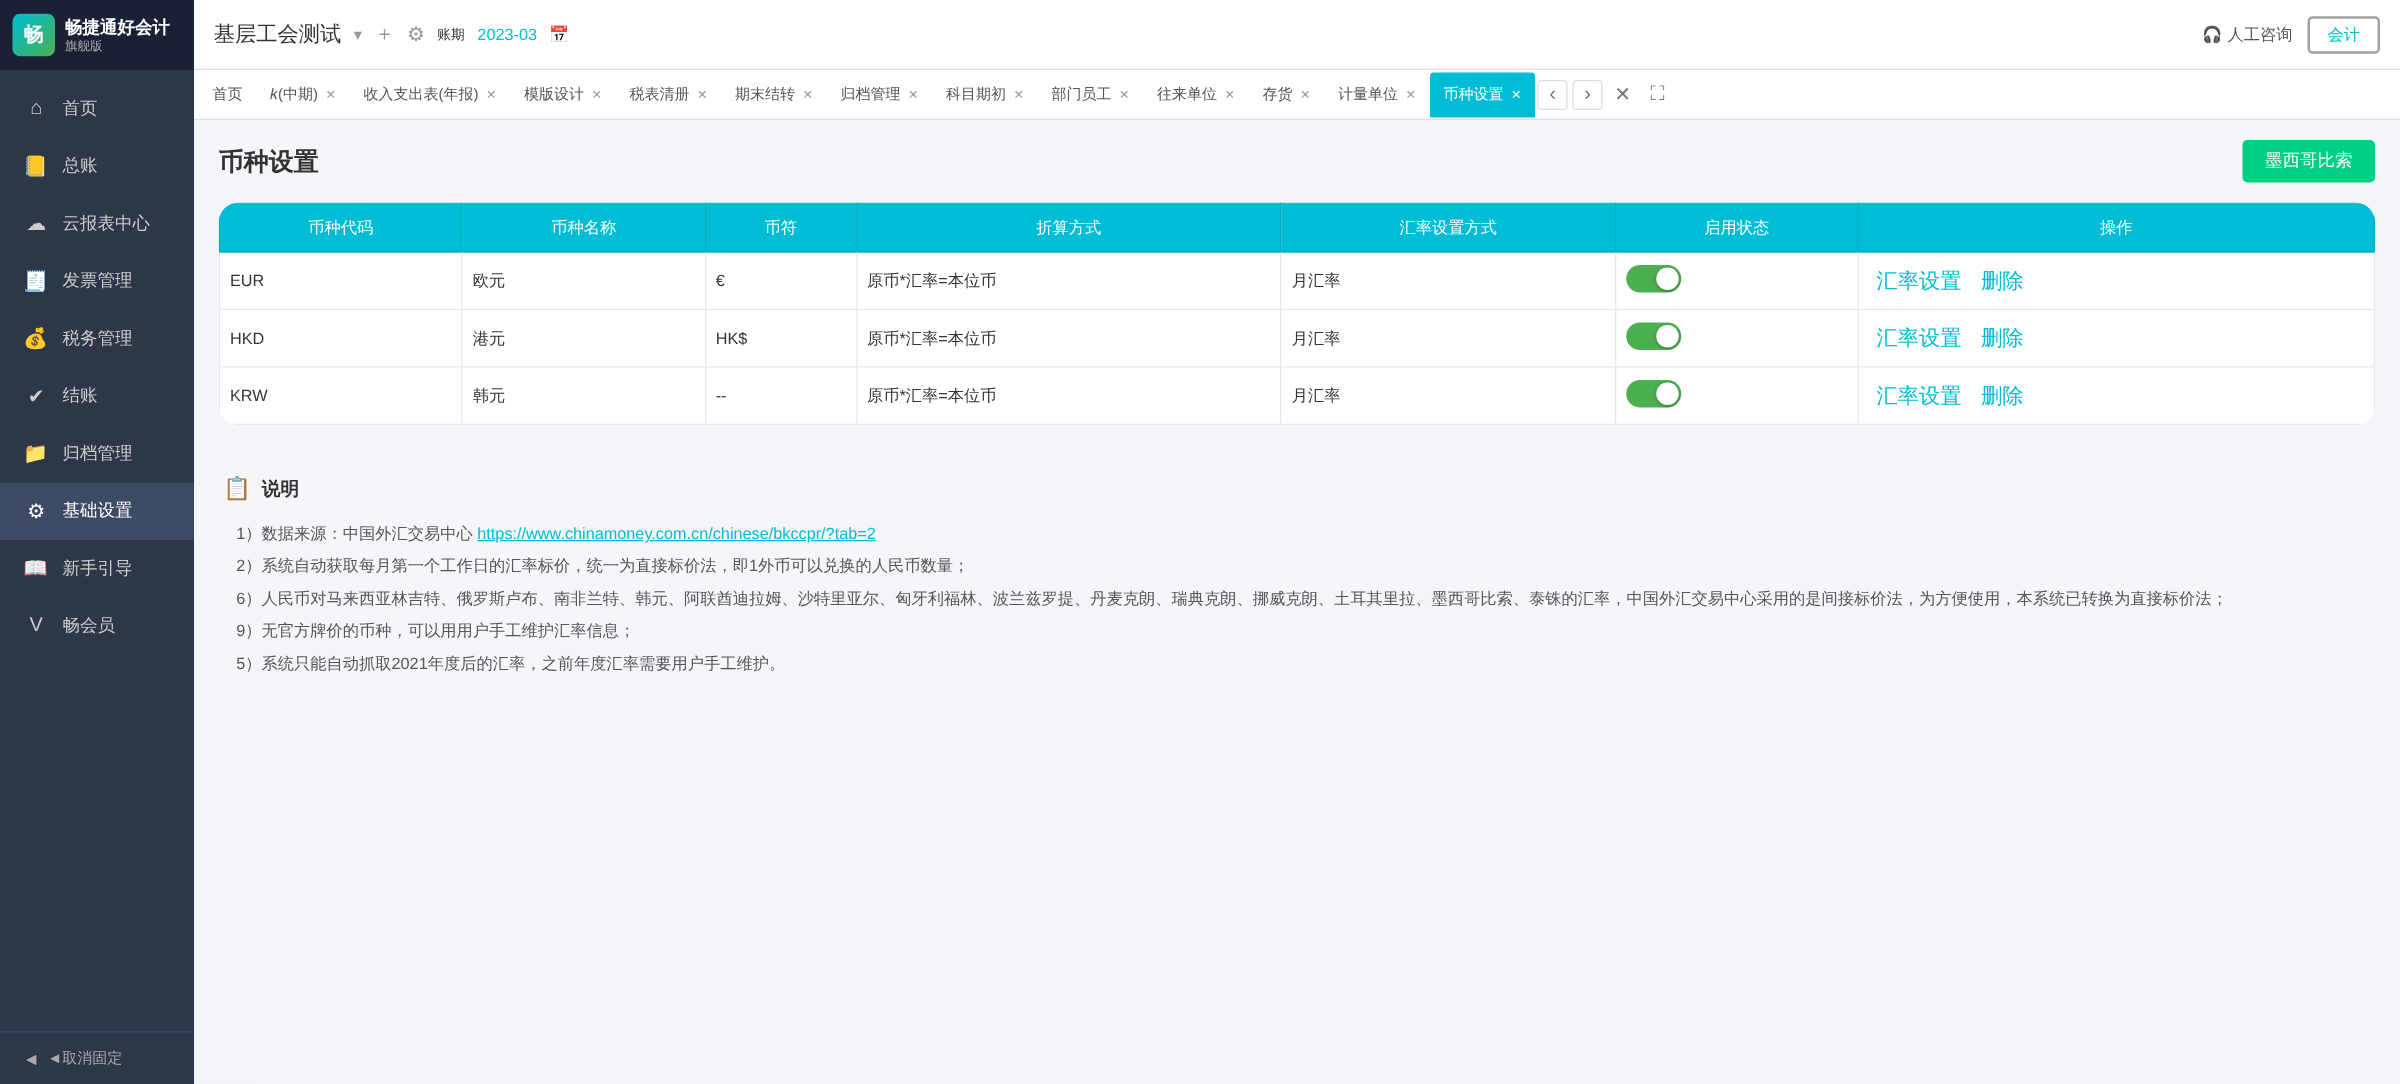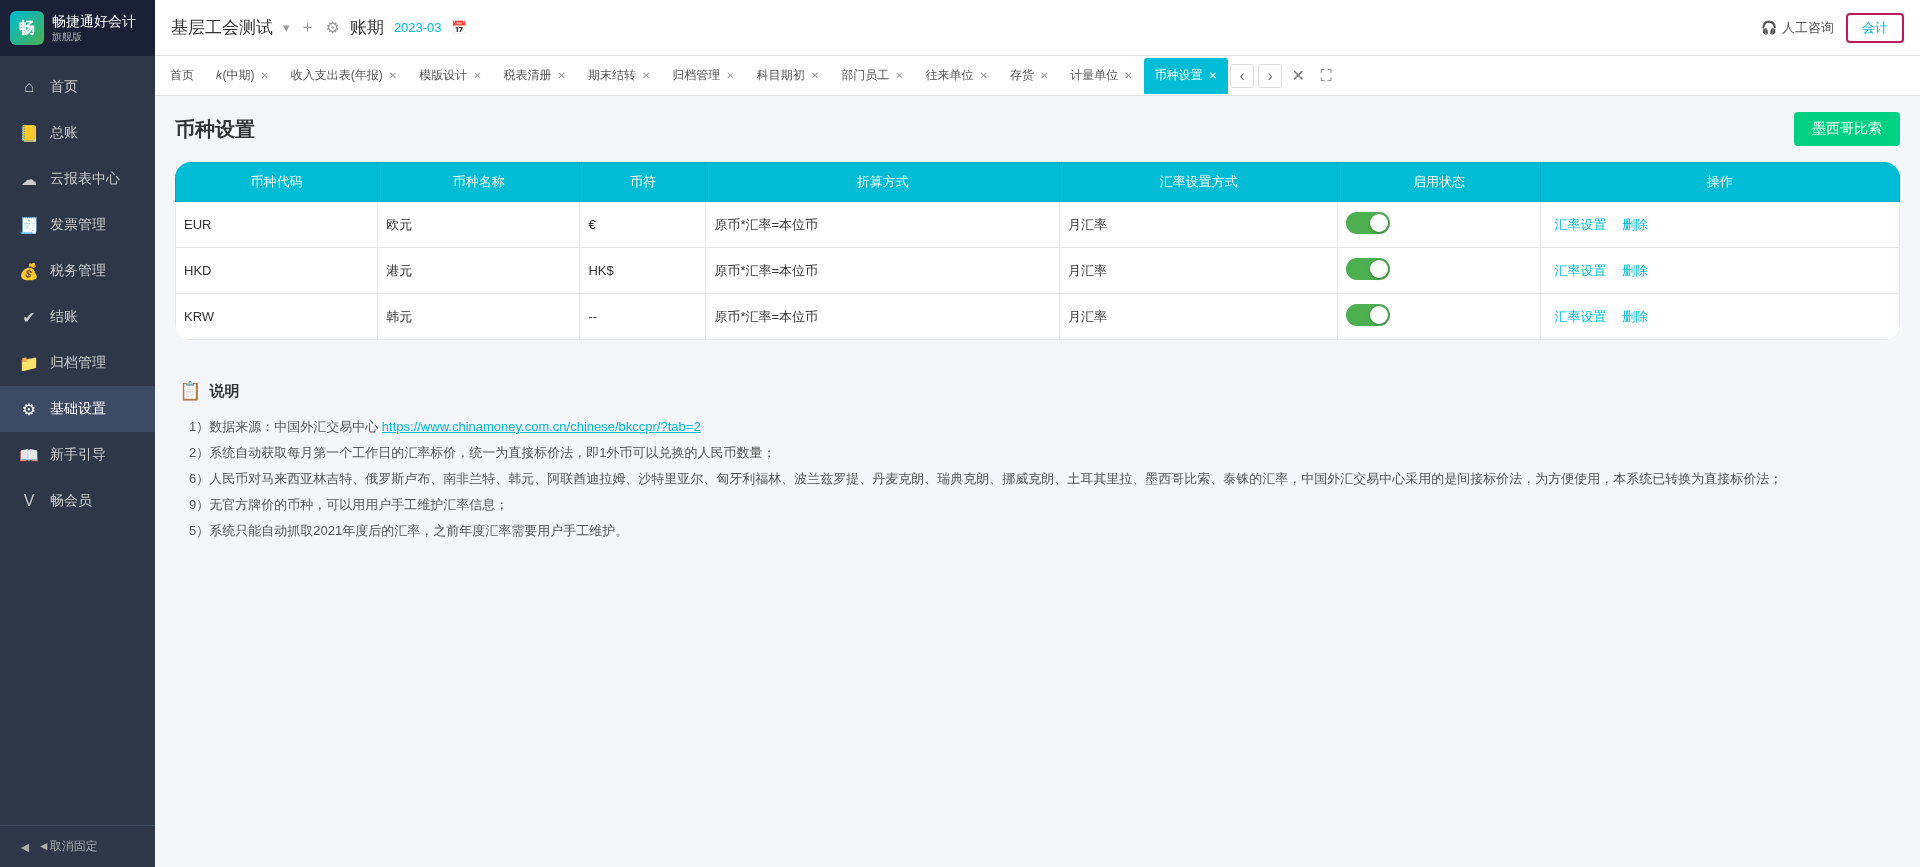--- a/index.html
+++ b/index.html
@@ -8,21 +8,21 @@
     
     .sidebar {
       position: fixed; left: 0; top: 0; width: 155px; height: 100%; background: #2d3748; color: #fff; display: flex; flex-direction: column;
     }
     .sidebar-logo {
       display: flex; align-items: center; padding: 12px 10px; background: #1a2035; height: 56px;
     }
     .sidebar-logo-icon {
       width: 34px; height: 34px; background: linear-gradient(135deg, #00bcd4, #4caf50); border-radius: 6px; display: flex; align-items: center; justify-content: center; color: white; font-size: 16px; font-weight: bold; margin-right: 8px;
     }
-    .sidebar-logo-text { font-size: 14px; font-weight: normal; color: #fff; line-height: 1.3; }
+    .sidebar-logo-text { font-size: 14px; font-weight: bold; color: #fff; line-height: 1.3; }
     .sidebar-logo-sub { font-size: 10px; color: #aaa; }
     .sidebar-nav { flex: 1; padding: 8px 0; }
     .sidebar-item {
       display: flex; align-items: center; padding: 12px 18px; cursor: pointer; color: #ccc; transition: background 0.2s;
     }
     .sidebar-item.active { background: #3d4a63; color: #fff; }
     .sidebar-item-icon { width: 22px; height: 22px; margin-right: 10px; display: flex; align-items: center; justify-content: center; font-size: 16px; }
     .sidebar-item-label { font-size: 14px; }
     .sidebar-bottom {
       padding: 12px 18px; color: #aaa; font-size: 12px; display: flex; align-items: center; cursor: pointer; border-top: 1px solid #3d4a63;
@@ -34,27 +34,27 @@
 
     
     .topbar {
       height: 56px; background: #fff; display: flex; align-items: center; padding: 0 16px; border-bottom: 1px solid #e0e0e0; justify-content: space-between;
     }
     .topbar-left { display: flex; align-items: center; gap: 10px; }
     .topbar-company { font-size: 17px; color: #333; font-weight: 500; }
     .topbar-dropdown-icon { color: #999; cursor: pointer; }
     .topbar-add-icon { color: #999; cursor: pointer; font-size: 16px; }
     .topbar-gear-icon { color: #999; cursor: pointer; font-size: 16px; }
-    .topbar-period { font-size: 17px; color: #333; }
+    .topbar-period { font-size: 11px; color: #333; }
     .topbar-period-val { color: #00bcd4; font-weight: 500; }
     .topbar-calendar-icon { color: #00bcd4; cursor: pointer; }
     .topbar-right { display: flex; align-items: center; gap: 12px; }
     .topbar-consult { display: flex; align-items: center; gap: 4px; color: #555; cursor: pointer; font-size: 13px; }
     .topbar-user-btn {
-      background: #fff; border: 2px solid #be185d; color: #00bcd4; padding: 4px 14px; border-radius: 4px; font-size: 13px; cursor: pointer; font-weight: 500;
+      background: #fff; border: 2px solid #a3a3a3; color: #00bcd4; padding: 4px 14px; border-radius: 4px; font-size: 13px; cursor: pointer; font-weight: 500;
     }
 
     
     .tabbar {
       height: 40px; background: #fff; display: flex; align-items: center; border-bottom: 1px solid #e0e0e0; padding: 0 4px; overflow: hidden;
     }
     .tab-item {
       display: flex; align-items: center; padding: 0 10px; height: 36px; font-size: 12px; color: #555; cursor: pointer; white-space: nowrap; border-radius: 3px 3px 0 0; position: relative; border: 1px solid transparent;
     }
     .tab-item.active { background: #00bcd4; color: #fff; border-color: #00bcd4; }
@@ -83,21 +83,21 @@
 
     
     .toggle-switch {
       display: inline-flex; align-items: center; width: 44px; height: 22px; border-radius: 11px; background: #4caf50; position: relative; cursor: pointer;
     }
     .toggle-knob {
       width: 18px; height: 18px; border-radius: 50%; background: #fff; position: absolute; right: 2px; top: 2px; box-shadow: 0 1px 3px rgba(0,0,0,0.3);
     }
 
     
-    .action-link { color: #00bcd4; cursor: pointer; text-decoration: none; margin: 0 6px; font-size: 13px; }
+    .action-link { color: #00bcd4; cursor: pointer; text-decoration: none; margin: 0 6px; font-size: 17px; }
 
     
     .note-section { margin-top: 40px; padding: 0 4px; }
     .note-title { display: flex; align-items: center; gap: 8px; font-size: 15px; font-weight: 600; color: #333; margin-bottom: 12px; }
     .note-icon { color: #00bcd4; font-size: 18px; }
     .note-list { list-style: none; padding-left: 10px; }
     .note-list li { font-size: 13px; color: #555; line-height: 2; }
     .note-link { color: #00bcd4; text-decoration: underline; cursor: pointer; }
   </style>
 </head>

